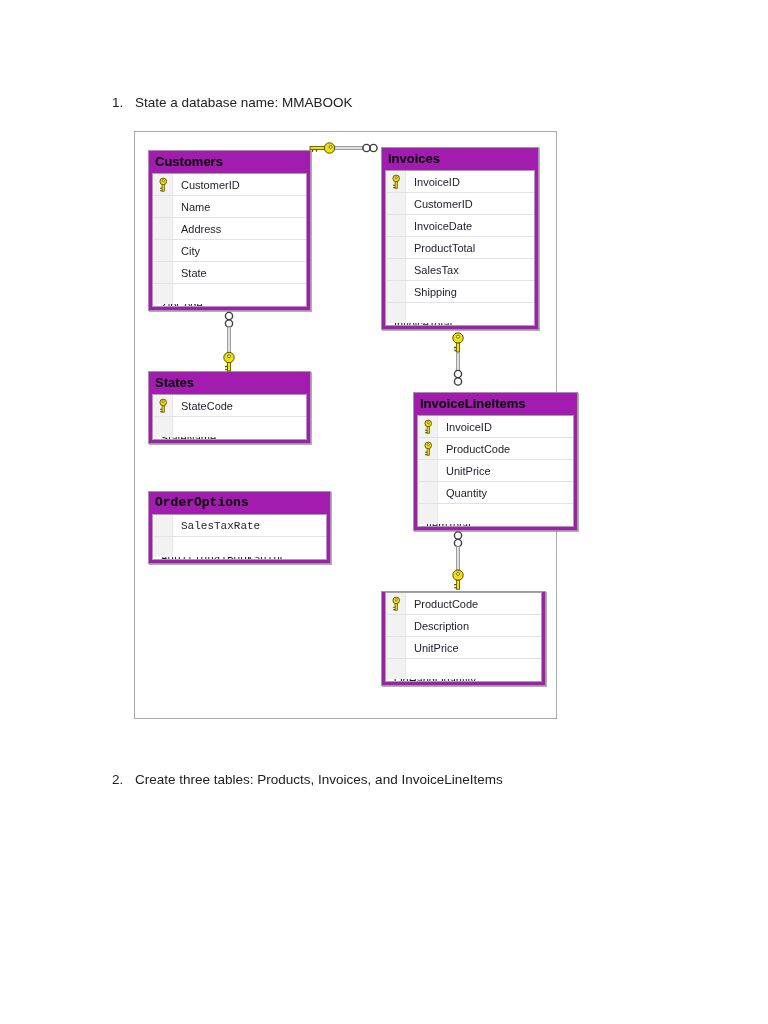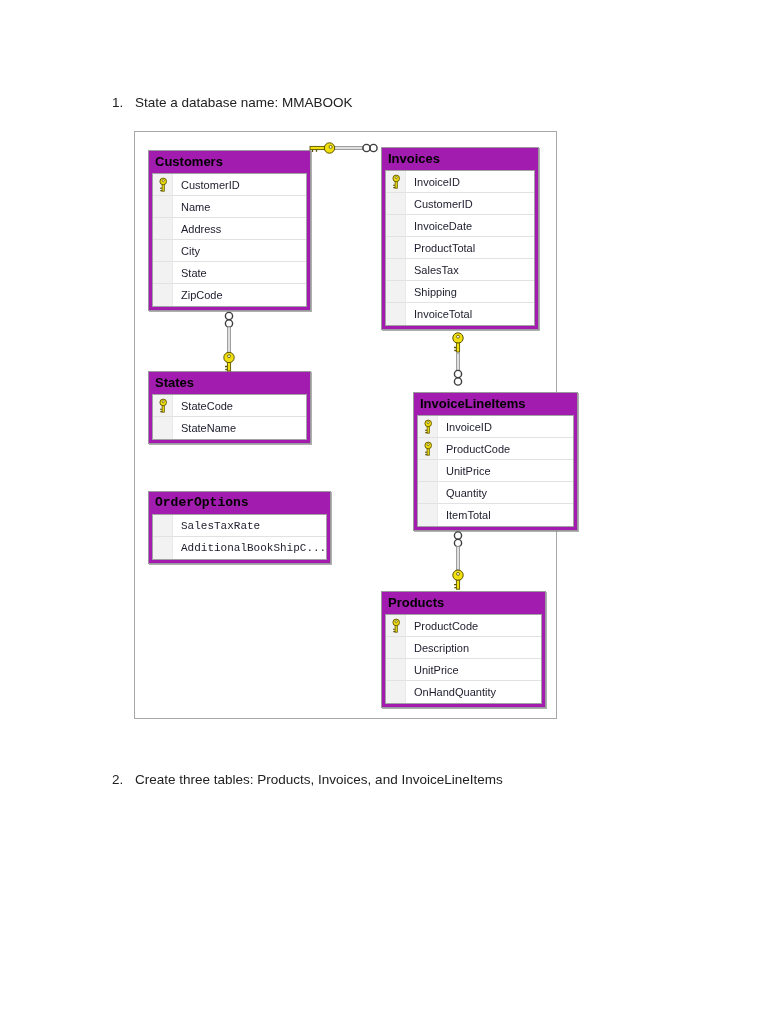--- a/index.html
+++ b/index.html
@@ -21,21 +21,21 @@
     border:1px solid #9a9a9a;
     box-shadow:1px 1px 0 rgba(110,110,110,.55);
     padding:0 3px 3px 3px;
   }
   .tbl-title {
     height:22px; line-height:21px; font-size:13px; font-weight:bold;
     color:#000; padding-left:3px; white-space:nowrap; overflow:hidden;
   }
   .tbl-grid { background:#ffffff; border:1px solid #a2a2a2; }
   .tbl-row { display:flex; align-items:stretch; height:22px; border-bottom:1px solid #e2e2e2; }
-  .tbl-row:last-child { border-bottom:none; }
+  .tbl-row:last-child { border-bottom:none;flex-direction:column; }
   .row-icon {
     width:20px; flex:0 0 20px; background:#f2f2f2; border-right:1px solid #e9e9e9;
     display:flex; align-items:center; justify-content:center;
   }
   .row-label {
     font-size:11px; color:#1c1c2c; display:flex; align-items:center;
     padding-left:8px; white-space:nowrap; overflow:hidden;
   }
   .connectors { position:absolute; left:0; top:0; width:768px; height:1024px; pointer-events:none; }
 </style>
@@ -194,21 +194,20 @@
             <span class="row-icon"></span>
             <span class="row-label">Quantity</span>
           </div>
           <div class="tbl-row">
             <span class="row-icon"></span>
             <span class="row-label">ItemTotal</span>
           </div>
         </div>
       </div>
       <div class="tbl" style="left: 381px; top: 591px; width: 165px;">
-        <div class="tbl-title">Products</div>
         <div class="tbl-grid">
           <div class="tbl-row">
             <span class="row-icon">
               <svg width="10" height="16" viewBox="0 0 10 16">
                 <rect x="4.1" y="7" width="2.2" height="7.2" fill="#f2e00e" stroke="#5c5400" stroke-width="0.8"></rect>
                 <path d="M4.1 11.2 h-2.1 M4.1 13.6 h-1.8" stroke="#5c5400" stroke-width="1.1" fill="none"></path>
                 <circle cx="5.2" cy="4.4" r="3.3" fill="#f2e00e" stroke="#5c5400" stroke-width="0.9"></circle>
                 <circle cx="5.2" cy="3.7" r="1.1" fill="#fbfbe8" stroke="#5c5400" stroke-width="0.7"></circle>
               </svg>
             </span>

